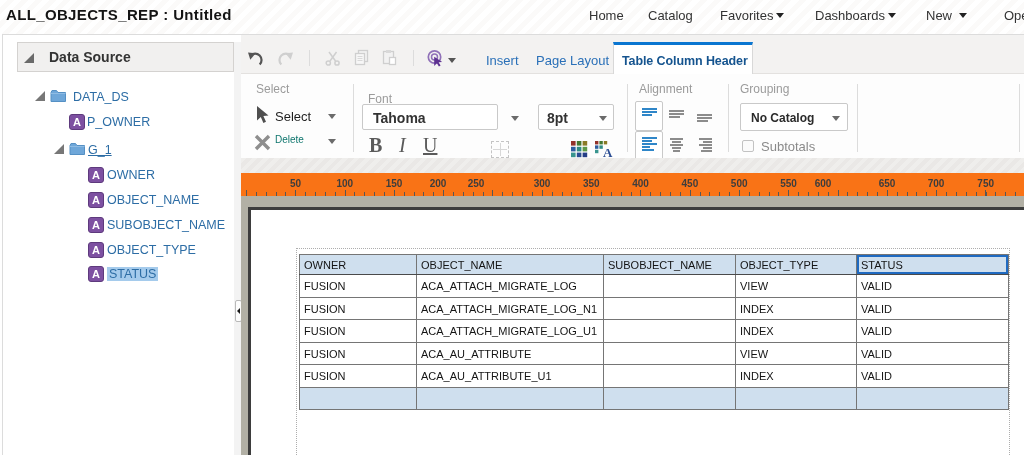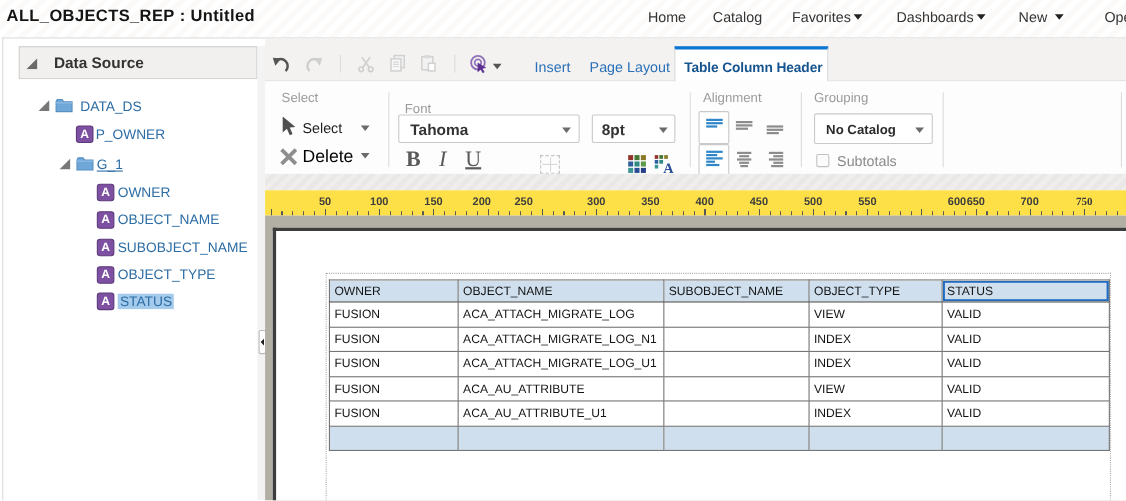--- a/index.html
+++ b/index.html
@@ -126,26 +126,26 @@
 
   <div class="abs grouplabel" style="left:256px;top:82px;">Select</div>
   <svg class="abs" style="left:256px;top:106px;" width="15" height="18" viewBox="0 0 15 18">
     <polygon points="1,0 1,14.5 4.8,11 7.4,17 10,15.8 7.4,10 12.5,9.5" fill="#4f4f4f"></polygon>
   </svg>
   <div class="abs" style="left:275px;top:109px;font-size:13px;color:#1f1f1f;">Select</div>
   <div class="abs caret" style="left:328px;top:114px;"></div>
   <svg class="abs" style="left:254px;top:134px;" width="17" height="17" viewBox="0 0 17 17">
     <path d="M2 2 L15 15 M15 2 L2 15" stroke="#8e8e8e" stroke-width="3.4"></path>
   </svg>
-  <div class="abs" style="left:275px;top:134px;font-size:16px;color:#000000;">Delete</div>
+  <div class="abs" style="left:275px;top:134px;font-size:10px;color:#0f766e;">Delete</div>
   <div class="abs caret" style="left:328px;top:139px;"></div>
   <div class="abs sep-v" style="left:353px;top:84px;height:68px;"></div>
 
   <div class="abs grouplabel" style="left:368px;top:92px;">Font</div>
-  <div class="abs ddbox" style="left:362px;top:104px;width:165px;height:26px;">
+  <div class="abs ddbox" style="left:362px;top:104px;width:136px;height:26px;">
     <div class="abs" style="left:10px;top:5px;font-size:14px;font-weight:bold;color:#333;">Tahoma</div>
     <div class="abs caret" style="left:148px;top:11px;"></div>
   </div>
   <div class="abs ddbox" style="left:538px;top:104px;width:76px;height:26px;">
     <div class="abs" style="left:8px;top:5px;font-size:14px;font-weight:bold;color:#333;">8pt</div>
     <div class="abs caret" style="left:60px;top:11px;"></div>
   </div>
   <div class="abs" style="left:369px;top:134px;font-family:'Liberation Serif',serif;font-size:20px;font-weight:bold;color:#5a5a5a;">B</div>
   <div class="abs" style="left:399px;top:134px;font-family:'Liberation Serif',serif;font-size:20px;font-style:italic;color:#5a5a5a;">I</div>
   <div class="abs" style="left:423px;top:134px;font-family:'Liberation Serif',serif;font-size:20px;color:#5a5a5a;text-decoration:underline;">U</div>
@@ -224,38 +224,38 @@
     <div class="abs caret" style="left:91px;top:12px;"></div>
   </div>
   <div class="abs" style="left:742px;top:140px;width:12px;height:12px;background:#fbfbfb;border:1px solid #c2c2c2;border-radius:2px;"></div>
   <div class="abs" style="left:761px;top:139px;font-size:13px;color:#8a8a8a;">Subtotals</div>
   <div class="abs sep-v" style="left:857px;top:84px;height:68px;"></div>
   <div class="abs sep-v" style="left:1019px;top:84px;height:68px;"></div>
 </div>
 
 <div class="abs" style="left:241px;top:158px;width:783px;height:15px;background:repeating-linear-gradient(135deg,#efeeec 0 4px,#eae8e6 4px 8px);"></div>
 
-<div id="ruler" class="abs" style="left:241px;top:173px;width:783px;height:23px;background:#fde047;overflow:hidden;">
+<div id="ruler" class="abs" style="left:241px;top:173px;width:783px;height:23px;background:#f97316;overflow:hidden;">
   <div class="abs" style="left:5px;top:19px;width:778px;height:4px;background:repeating-linear-gradient(to right,#575757 0 1px,transparent 1px 9.86px);"></div>
   <div class="abs" style="left:5px;top:17px;width:778px;height:6px;background:repeating-linear-gradient(to right,#575757 0 1px,transparent 1px 49.3px);"></div>
   <div class="ruln" style="left:54.5px;">50</div>
   <div class="ruln" style="left:103.8px;">100</div>
   <div class="ruln" style="left:153.1px;">150</div>
   <div class="ruln" style="left:197px;">200</div>
   <div class="ruln" style="left:235px;">250</div>
   <div class="ruln" style="left:301px;">300</div>
   <div class="ruln" style="left:350.3px;">350</div>
   <div class="ruln" style="left:399.6px;">400</div>
   <div class="ruln" style="left:448.9px;">450</div>
   <div class="ruln" style="left:498.2px;">500</div>
   <div class="ruln" style="left:547.5px;">550</div>
-  <div class="ruln" style="left:629px;">600</div>
+  <div class="ruln" style="left:582px;">600</div>
   <div class="ruln" style="left:646.1px;">650</div>
   <div class="ruln" style="left:695px;">700</div>
-  <div class="ruln" style="left:744.7px;font-family:Liberation Serif, serif;">750</div>
+  <div class="ruln" style="left:744.7px;">750</div>
 </div>
 
 <div class="abs" style="left:241px;top:196px;width:783px;height:259px;background:#b2b0a5;"></div>
 <div class="abs" style="left:248px;top:207px;width:776px;height:248px;background:#fff;border-left:3px solid #3d3d3d;border-top:3px solid #3d3d3d;"></div>
 
 <div class="abs" style="left:296px;top:248px;width:714px;height:207px;border:1px dotted #adadad;border-bottom:none;"></div>
 
 <div id="tablewrap">
 <table class="abs" style="left:299px;top:254px;border-collapse:collapse;table-layout:fixed;width:710px;font-size:11px;color:#141414;">
   <tbody>

